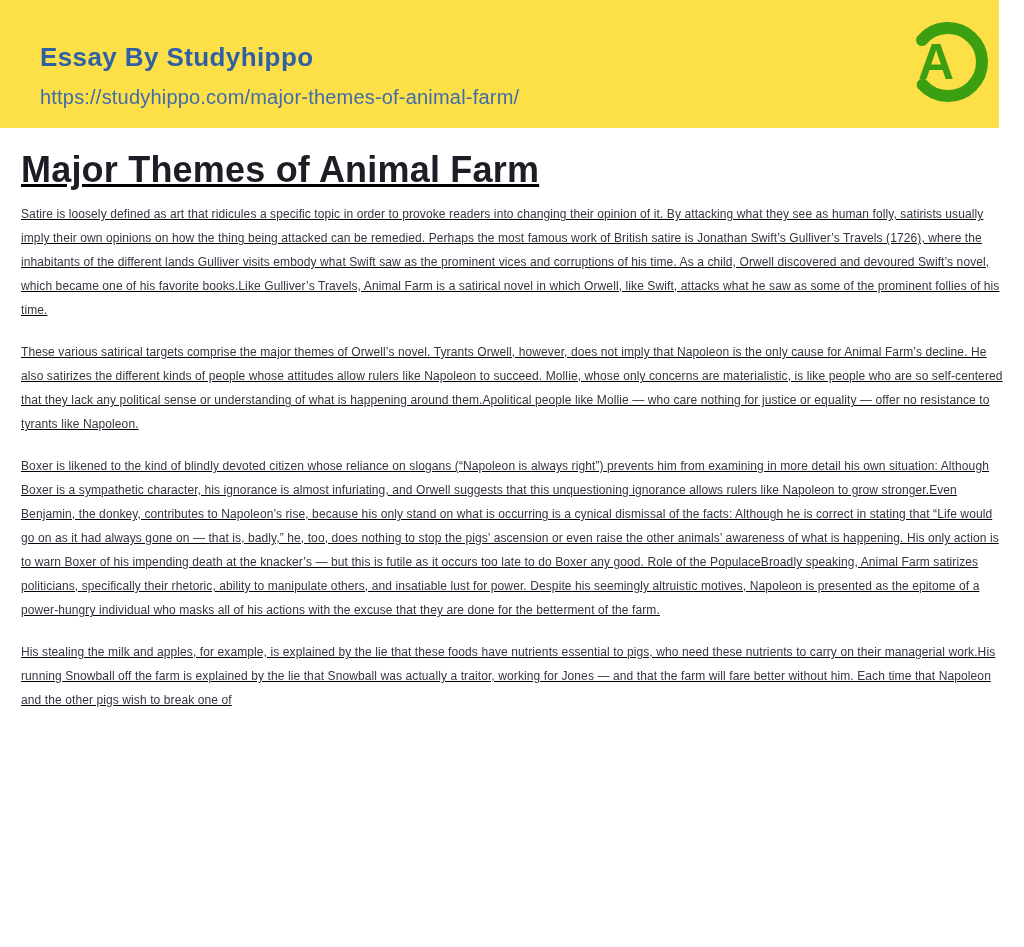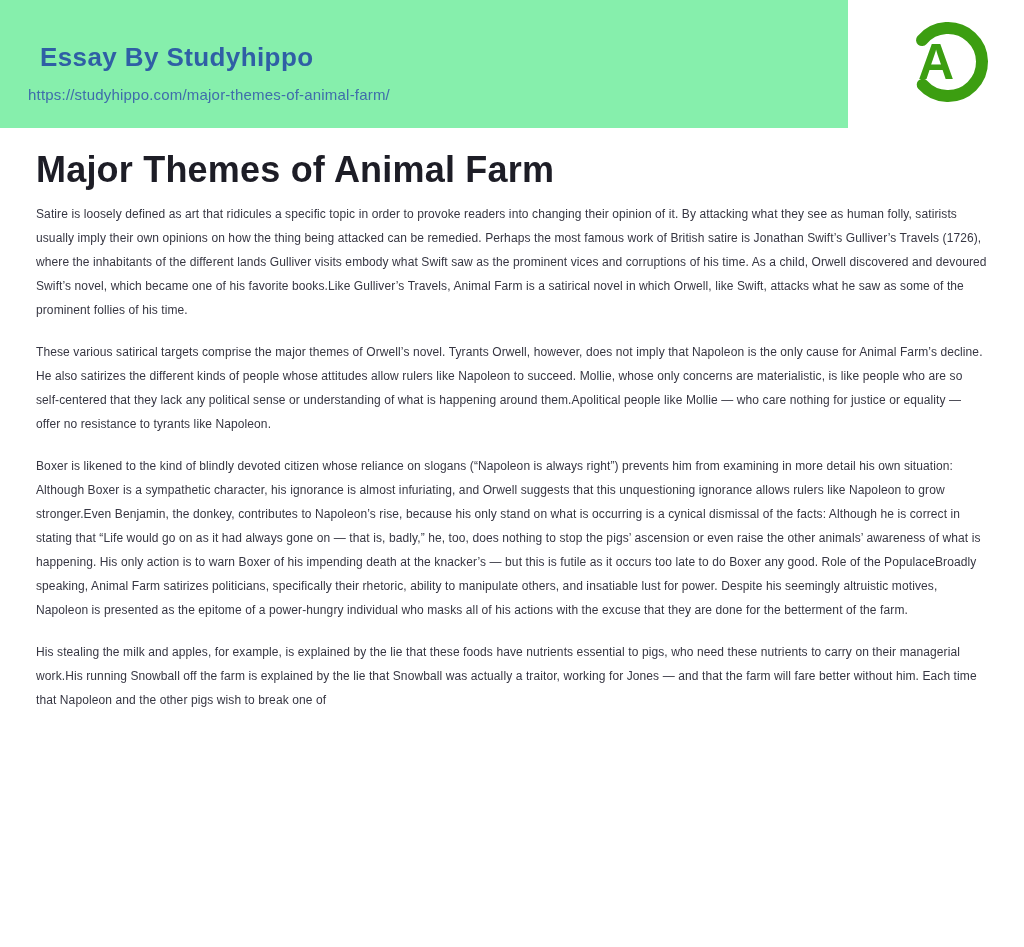--- a/index.html
+++ b/index.html
@@ -5,49 +5,50 @@
   * { box-sizing: border-box; }
   html, body {
     margin: 0; padding: 0;
     width: 1024px; height: 947px;
     background: #ffffff;
     font-family: "Liberation Sans", sans-serif;
     overflow: hidden;
   }
   .page-header {
     position: relative;
-    width: 848px; height: 128px;
-    background: #86efac;
+    width: 999px; height: 128px;
+    background: #fde047;
   }
   .site-label {
     position: absolute; left: 40px; top: 42px;
     font-size: 26px; font-weight: 700;
     letter-spacing: 0.4px;
     color: #2f5fa5;
   }
   .site-url {
-    position: absolute; left: 28px; top: 86px;
-    font-size: 15px; font-weight: 400;
+    position: absolute; left: 40px; top: 86px;
+    font-size: 20px; font-weight: 400;
     letter-spacing: 0.2px;
     color: #3f6cab;
     text-decoration: none;
     cursor: pointer;
   }
   .logo {
     position: absolute; left: 903px; top: 15px;
     width: 90px; height: 94px;
   }
   .logo text {
     font-family: "Liberation Sans", sans-serif;
     font-weight: 700;
     font-size: 50px;
     fill: #3c9e11;
   }
   .content {
-    padding: 0 36px;
+    padding: 0 21px;
+    text-decoration: underline;
   }
   .page-title {
     margin: 21px 0 11px 0;
     font-size: 36px;
     line-height: 42px;
     font-weight: 700;
     letter-spacing: 0.2px;
     color: #1d1d26;
   }
   .content p {

